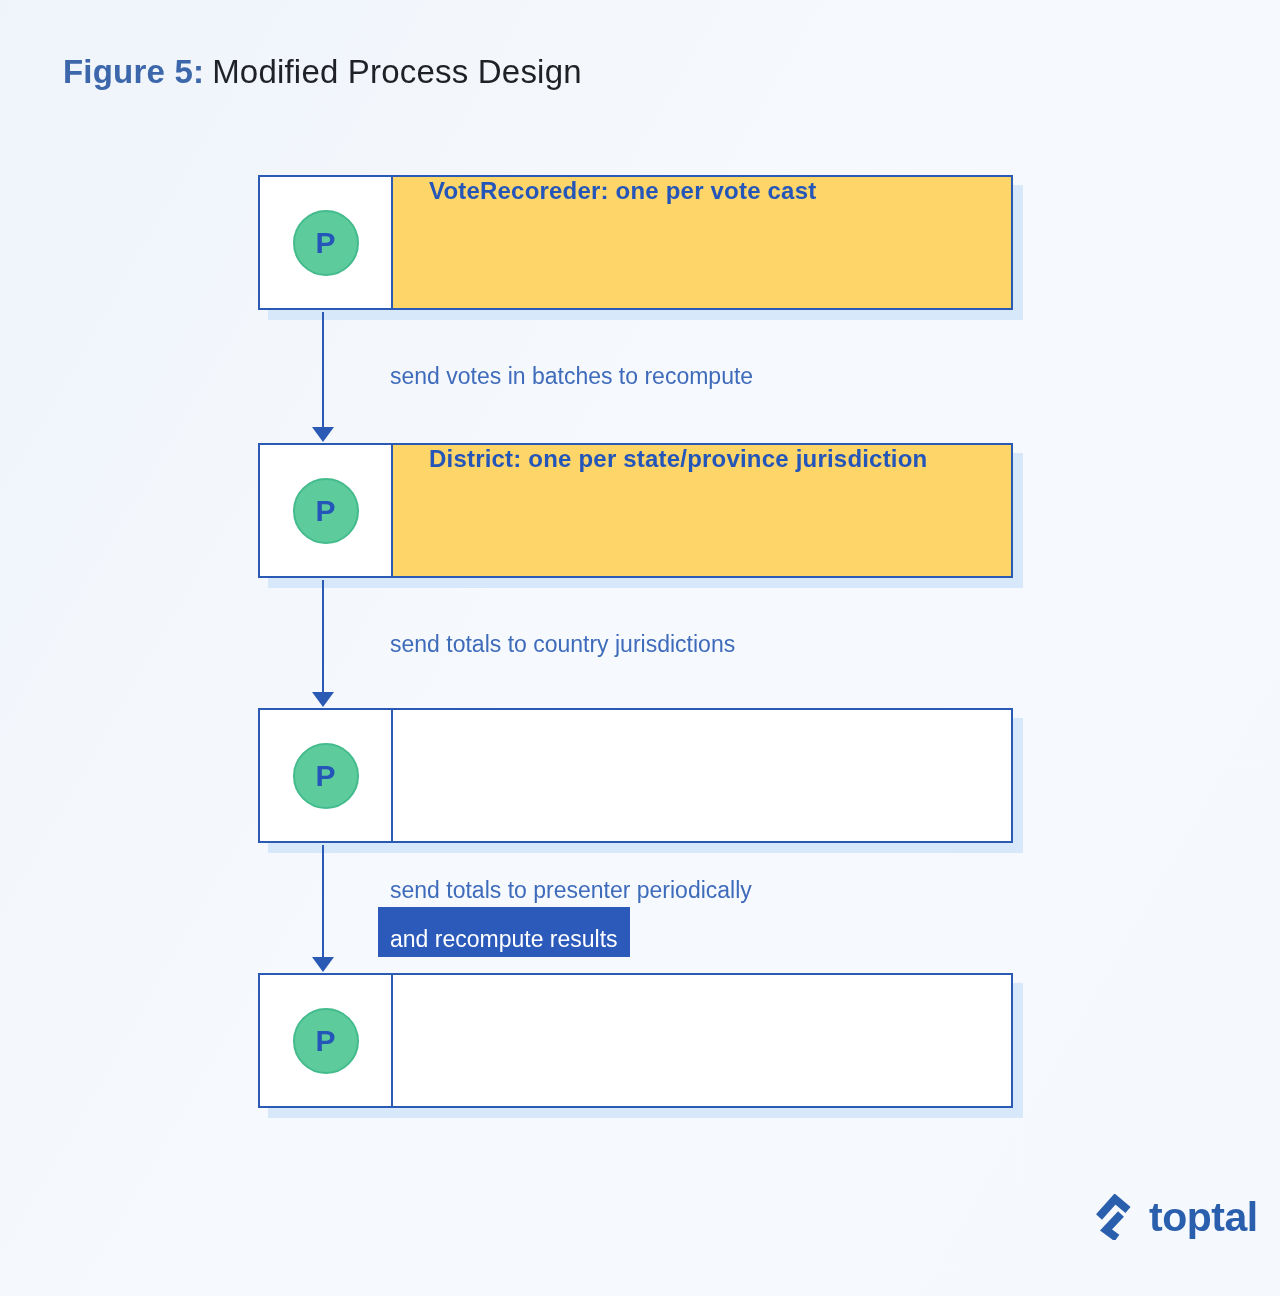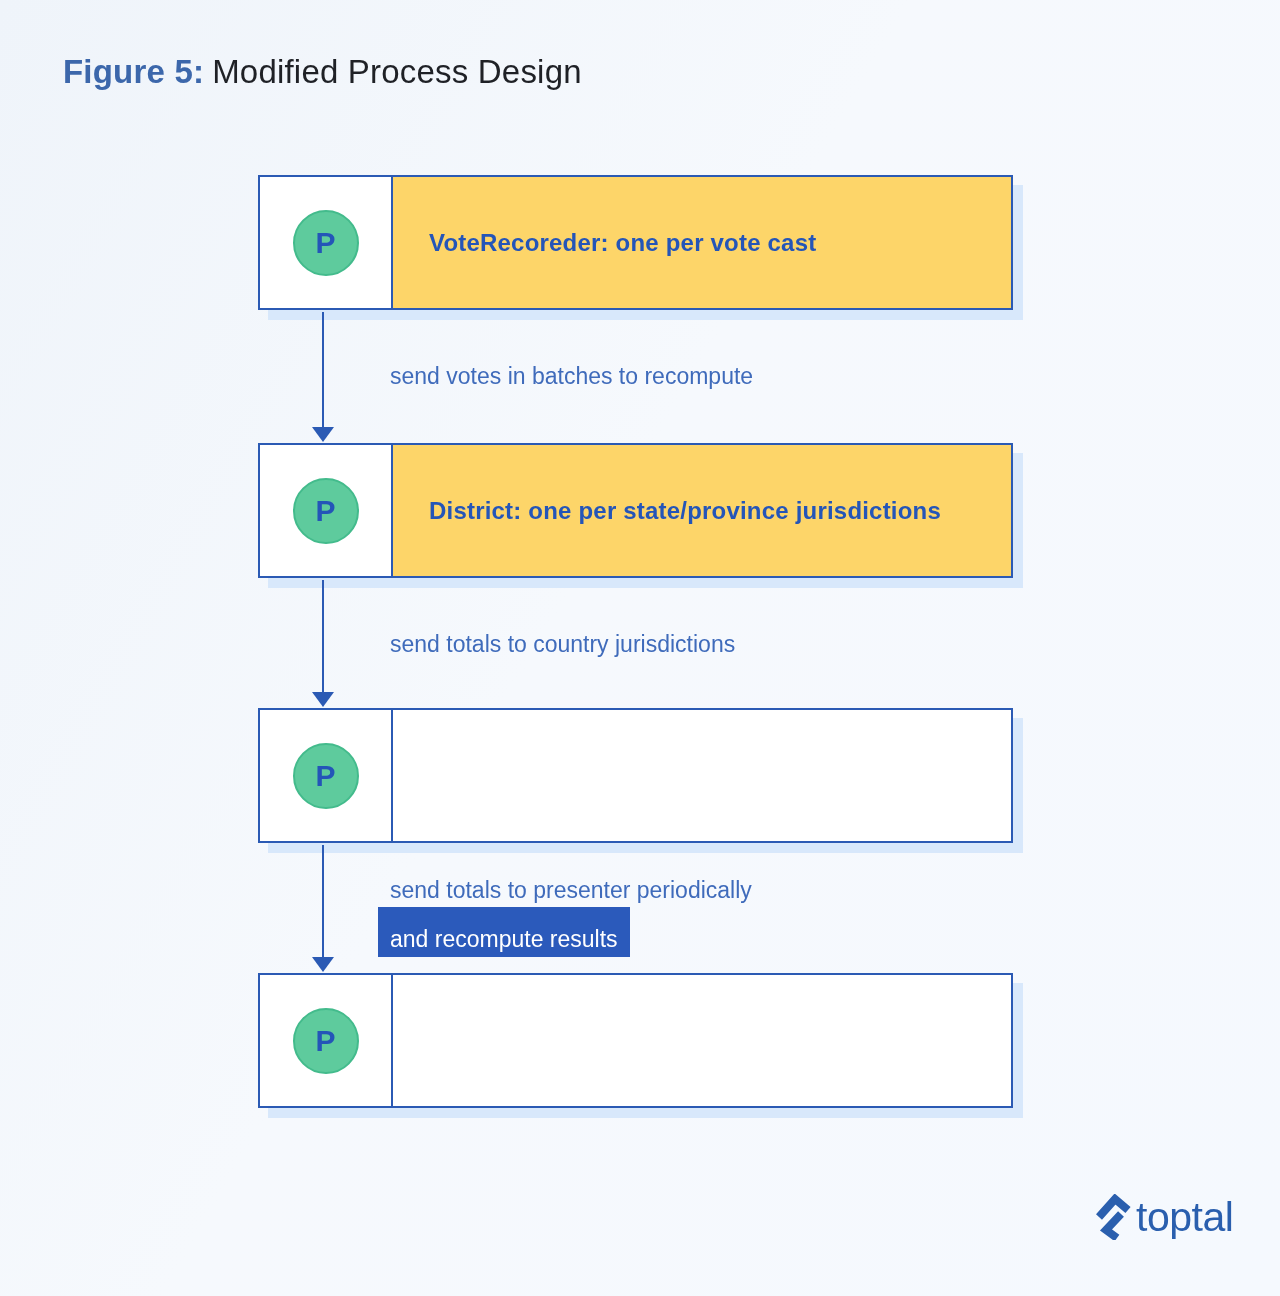--- a/index.html
+++ b/index.html
@@ -70,21 +70,21 @@
     align-items: center;
     justify-content: center;
     font-size: 30px;
     font-weight: bold;
     color: #2455b8;
   }
   .node-body {
     flex: 1;
     background: #fdd569;
     display: flex;
-    align-items: center;
+    align-items: flex-start;
     padding-left: 36px;
   }
   .node-label {
     font-size: 24px;
     font-weight: bold;
     color: #2455b8;
     letter-spacing: 0.2px;
   }
 
   
@@ -137,21 +137,22 @@
     z-index: 4;
   }
 
   
   .logo {
     position: absolute;
     left: 1096px;
     top: 1194px;
     display: flex;
     align-items: center;
-    gap: 4px;
+    gap: 17px;
+    font-weight: bold;
   }
   .logo-mark {
     width: 36px;
     height: 46px;
     display: block;
   }
   .logo-word {
     font-size: 41px;
     color: #2a5fae;
     letter-spacing: -0.5px;
@@ -179,21 +180,21 @@
 <div class="flow-arrow arrow-1"></div>
 <div class="edge-label edge-label-1">send votes in batches to recompute</div>
 
 <div class="node node-2">
   <div class="badge-cell">
     <div class="p-circle">
       <span>P</span>
     </div>
   </div>
   <div class="node-body">
-    <span class="node-label">District: one per state/province jurisdictions</span>
+    <span class="node-label">District: one per state/province jurisdiction</span>
   </div>
 </div>
 
 <div class="flow-arrow arrow-2"></div>
 <div class="edge-label edge-label-2">send totals to country jurisdictions</div>
 
 <div class="node node-3">
   <div class="badge-cell">
     <div class="p-circle">
       <span>P</span>

